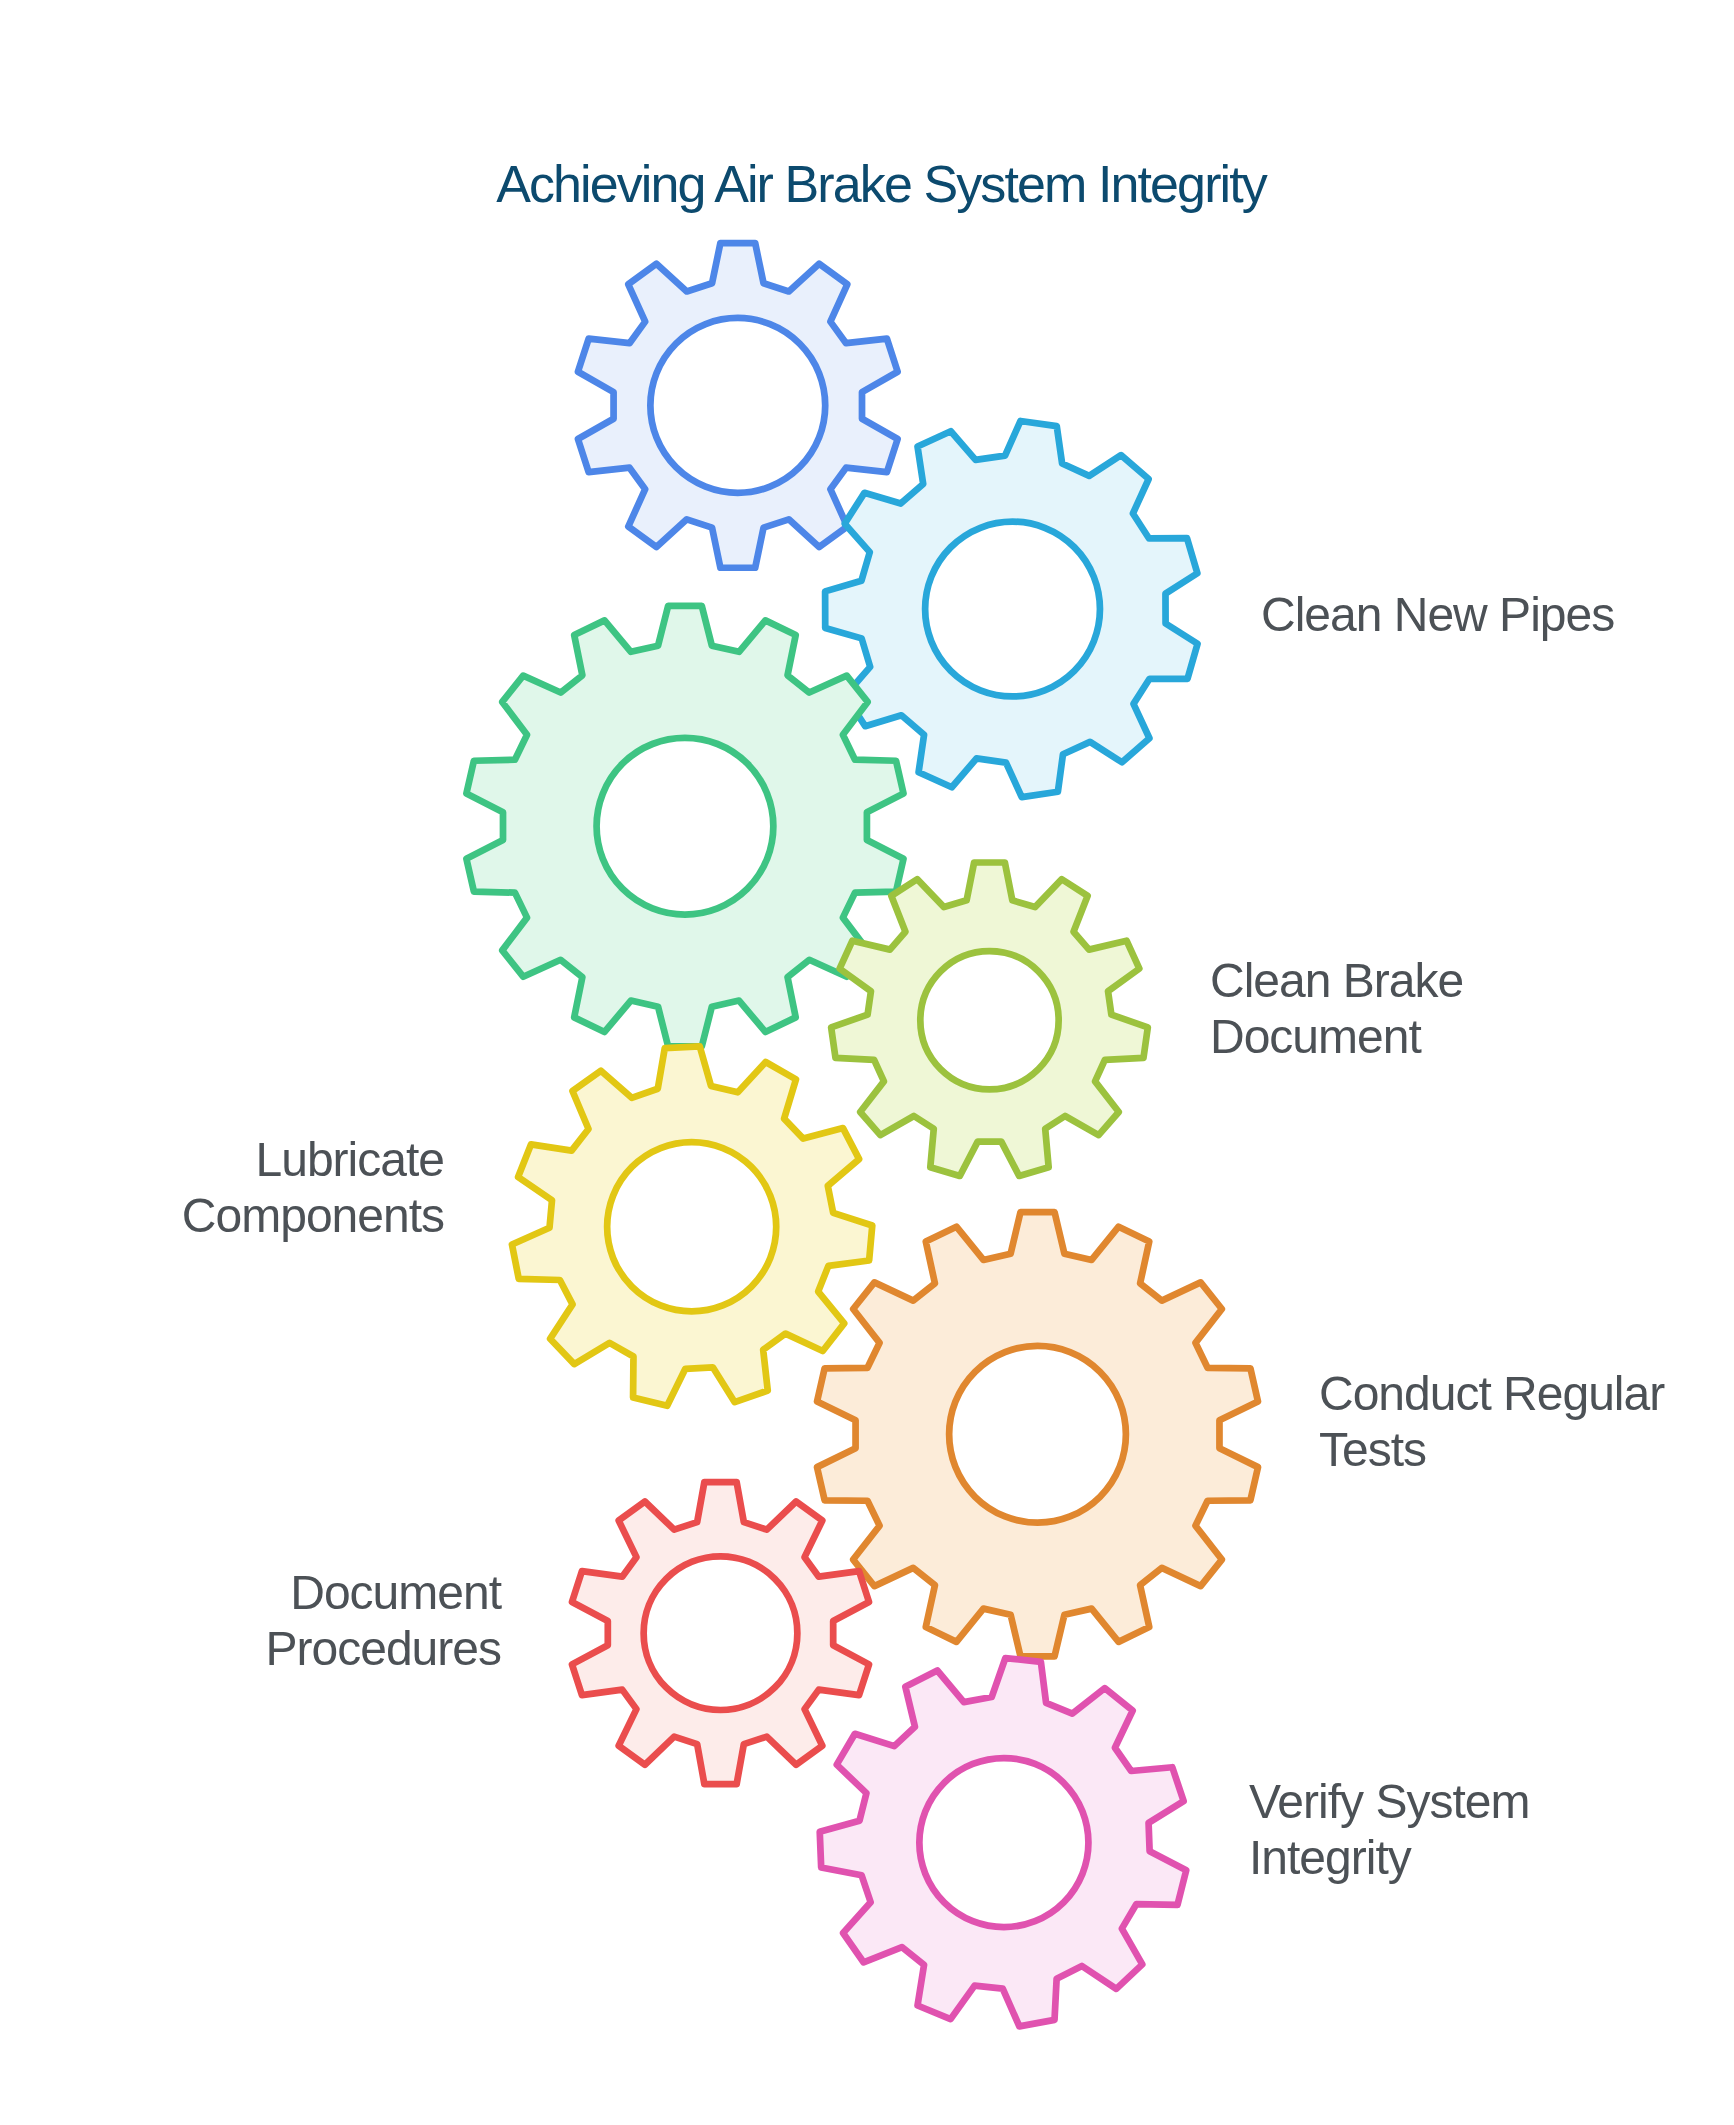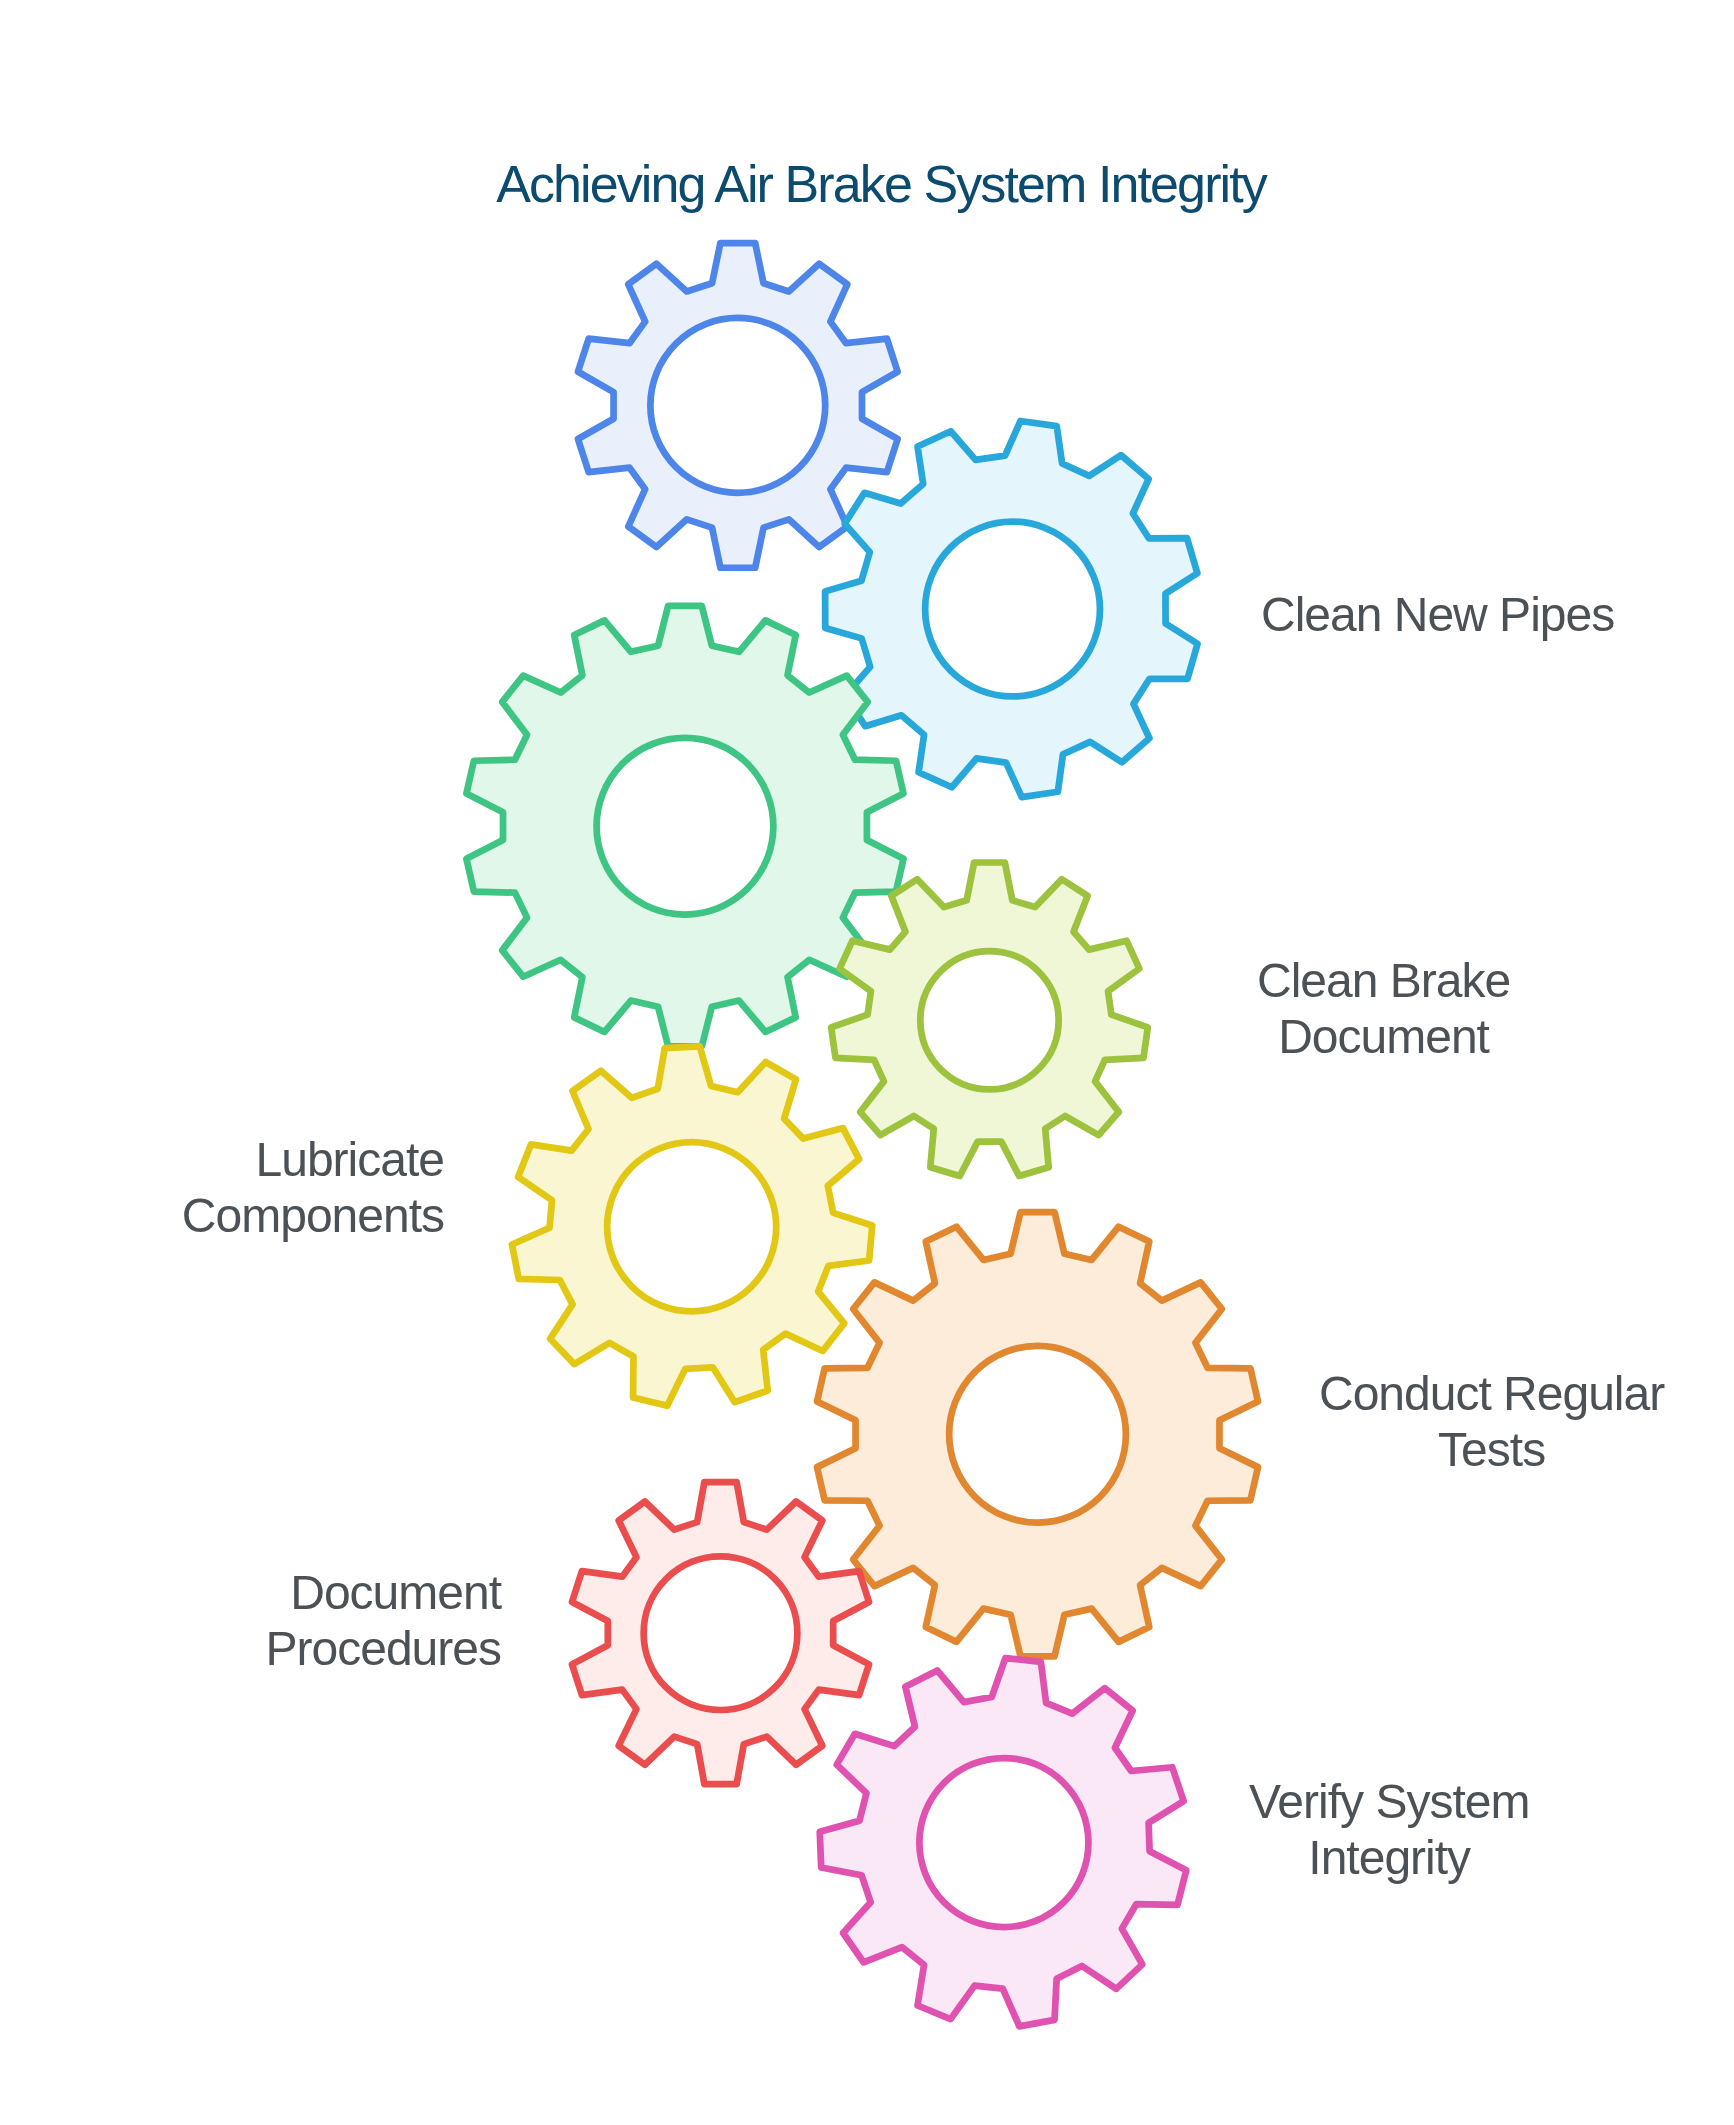--- a/index.html
+++ b/index.html
@@ -37,27 +37,27 @@
     position: absolute;
     transform: translateY(-50%);
     font-size: 48px;
     line-height: 56px;
     letter-spacing: -1px;
     color: #4c5156;
     white-space: nowrap;
   }
   .lbl span { display: block; }
   .lbl.align-right { text-align: right; }
-  .lbl.align-left  { text-align: center; }
+  .lbl.align-left  { text-align: left; }
 
   
   .lbl-1 { right: 1220px; top: 403px; }
   .lbl-2 { left: 1261px;  top: 615px; }
   .lbl-3 { right: 1333px; top: 813px; }
-  .lbl-4 { left: 1210px;  top: 1009px; margin-left: 47px; }
+  .lbl-4 { left: 1210px;  top: 1009px; }
   .lbl-5 { right: 1290px; top: 1188px; margin-left: 21px; }
   .lbl-6 { left: 1307px;  top: 1422px; margin-left: 12px; }
   .lbl-7 { right: 1233px; top: 1621px; }
   .lbl-8 { left: 1249px;  top: 1830px; }
 </style>
 </head>
 <body>
 
 <div class="canvas">
 

